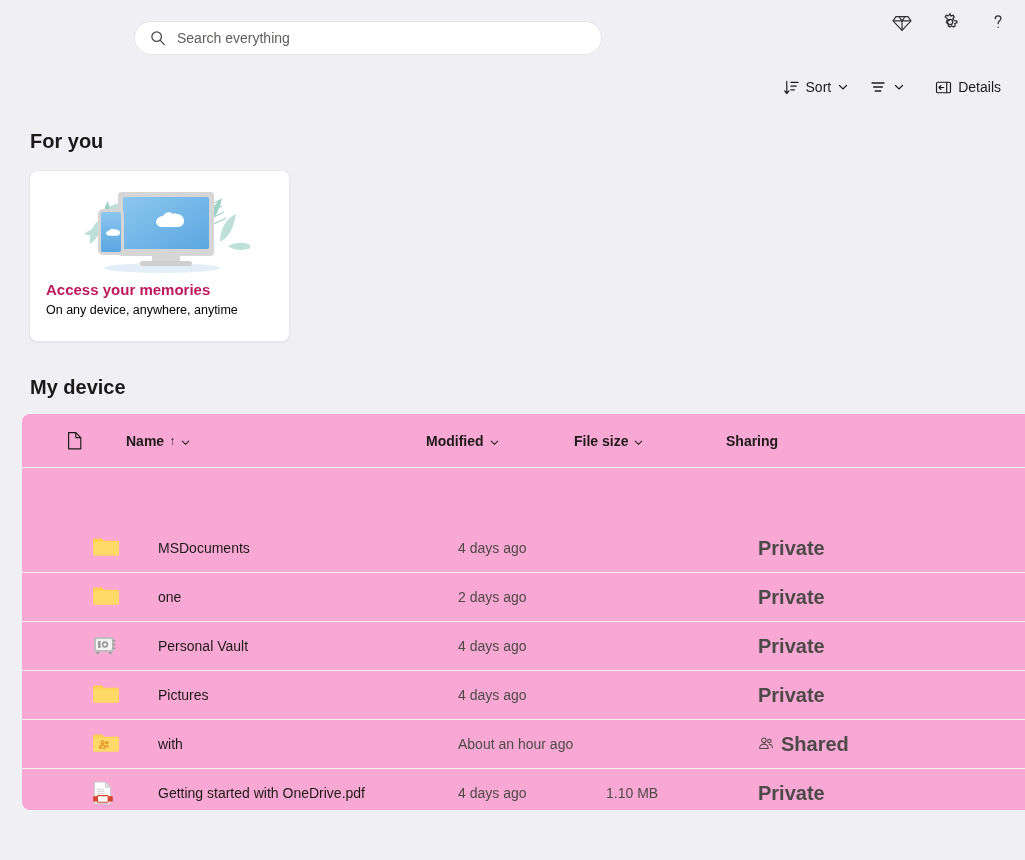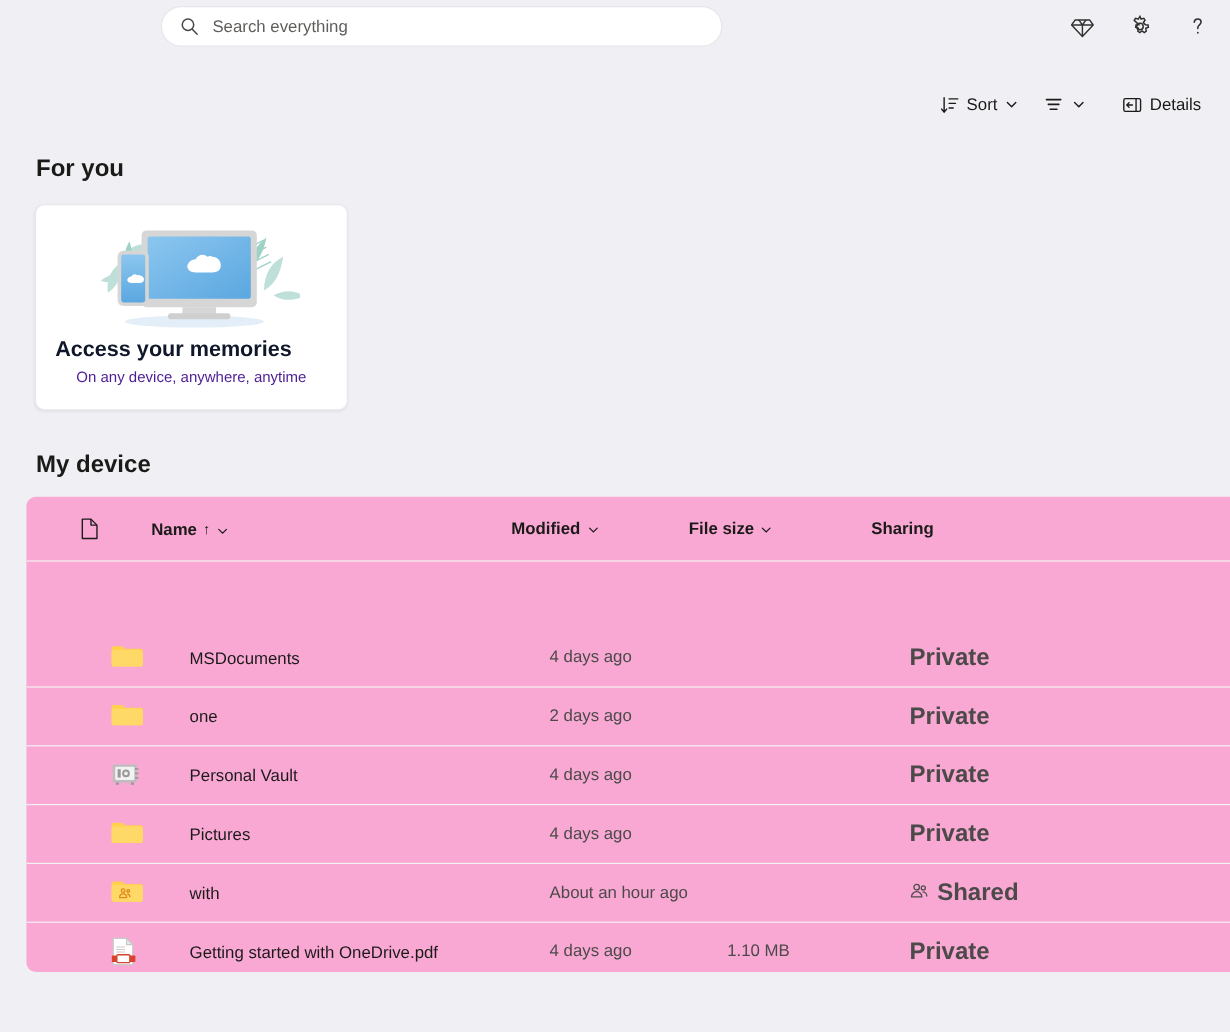--- a/index.html
+++ b/index.html
@@ -13,21 +13,21 @@
 
   
   .topbar {
     position: relative;
     height: 46px;
     display: flex;
     align-items: center;
   }
   .search-wrap {
     position: absolute;
-    left: 134px; top: 5px;
+    left: 134px; top: 21px;
     width: 468px; height: 34px;
     background: #ffffff;
     border: 1px solid #e6e6ea;
     border-radius: 17px;
     display: flex;
     align-items: center;
     padding: 0 14px;
   }
   .search-icon { width: 18px; height: 18px; flex: 0 0 18px; color: #484644; }
   .search-input {
@@ -92,22 +92,22 @@
     padding: 0;
     overflow: hidden;
     cursor: pointer;
     position: relative;
   }
   .promo-art {
     height: 110px;
     display: flex; align-items: center; justify-content: center;
   }
   .promo-text { padding: 0 16px; }
-  .promo-title { font-size: 18px; font-weight: 700; color: #0f172a; }
-  .promo-sub { font-size: 12.5px; color: #4c1d95; margin-top: 5px; text-align: center; }
+  .promo-title { font-size: 15px; font-weight: 700; color: #be185d; }
+  .promo-sub { font-size: 12.5px; color: #000000; margin-top: 5px; }
 
   
   .files-card {
     margin-left: 22px;
     margin-top: 15px;
     background: #f9a8d4;
     border-top-left-radius: 8px;
     border-bottom-left-radius: 8px;
     height: 396px;
     overflow: hidden;

